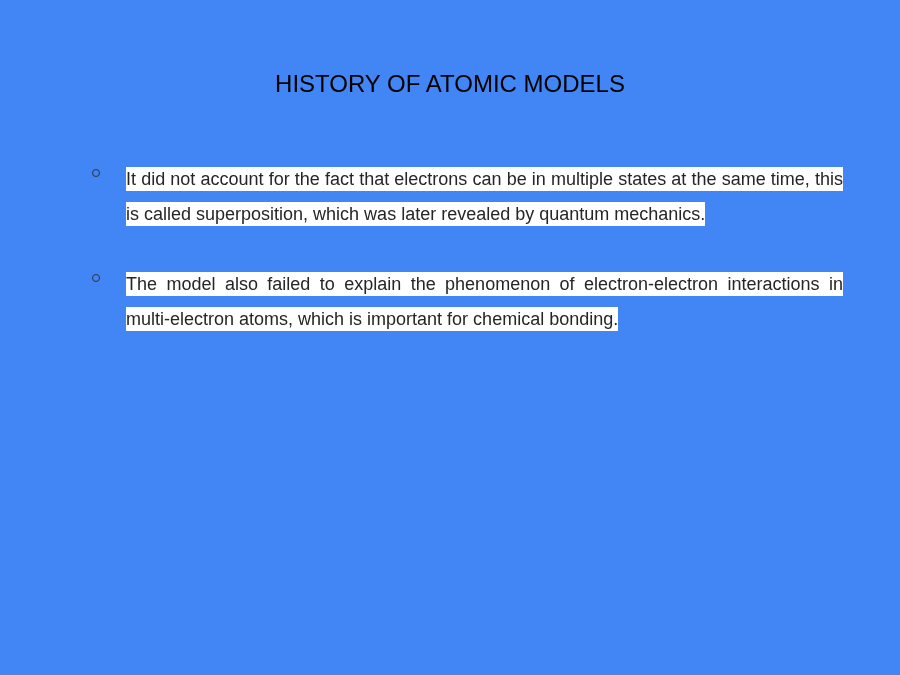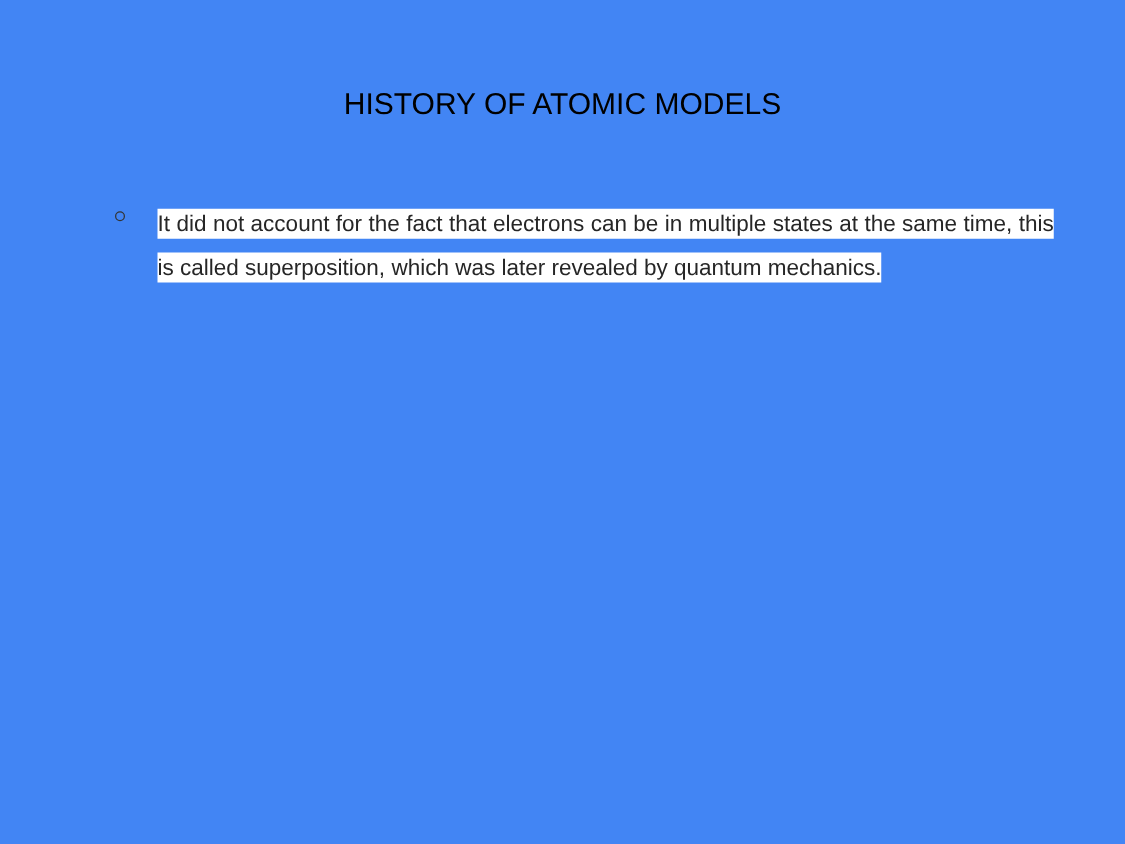--- a/index.html
+++ b/index.html
@@ -68,14 +68,18 @@
 <body>
 
 <div>
   <div class="slide-title">HISTORY OF ATOMIC MODELS</div>
 
   <ul class="bullet-list">
     <li class="bullet-item">
       <span class="bullet-marker"></span>
       <span class="bullet-text"><span class="hl">It did not account for the fact that electrons can be in multiple states at the same time, this is called superposition, which was later revealed by quantum mechanics.</span></span>
     </li>
+    <li class="bullet-item">
+      <span class="bullet-marker"></span>
+      <span class="bullet-text"><span class="hl">The model also failed to explain the phenomenon of electron-electron interactions in multi-electron atoms, which is important for chemical bonding.</span></span>
+    </li>
   </ul>
 </div>
 
 </body></html>

